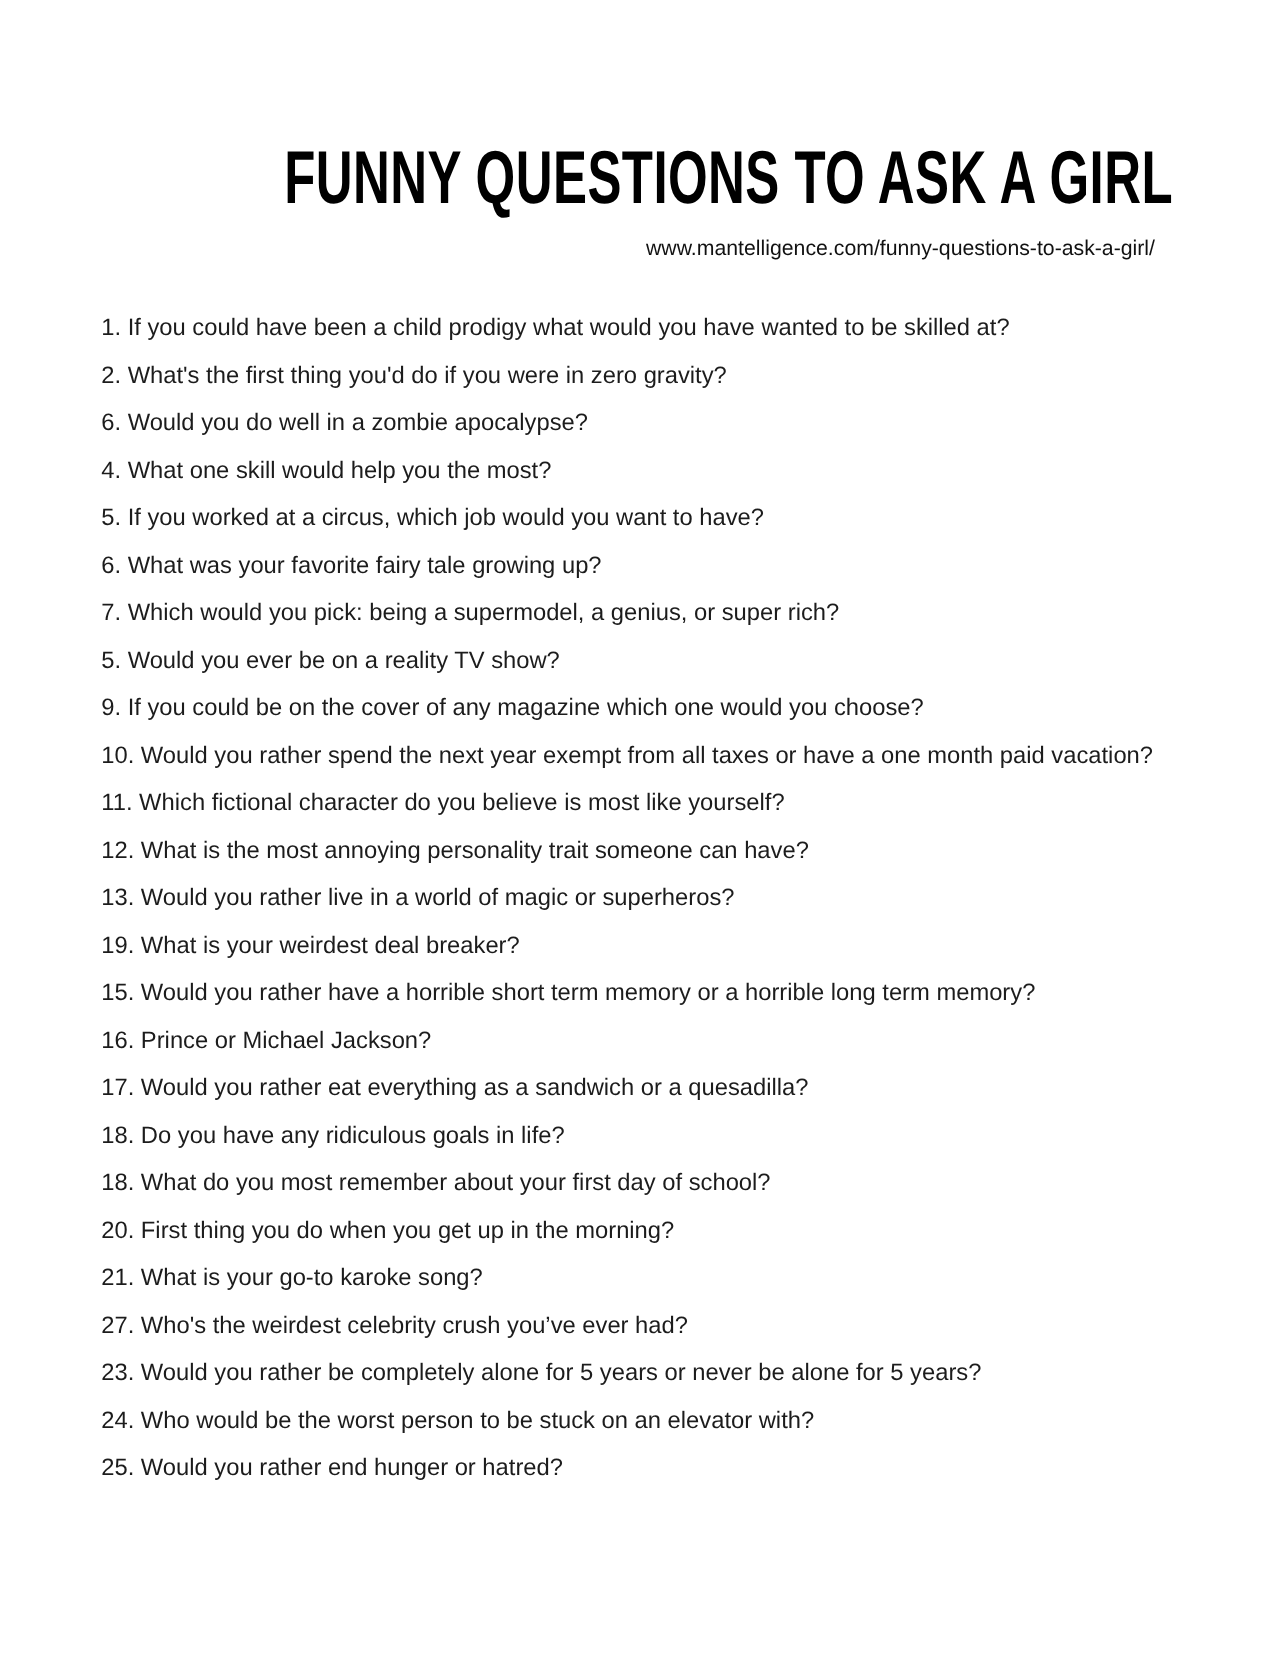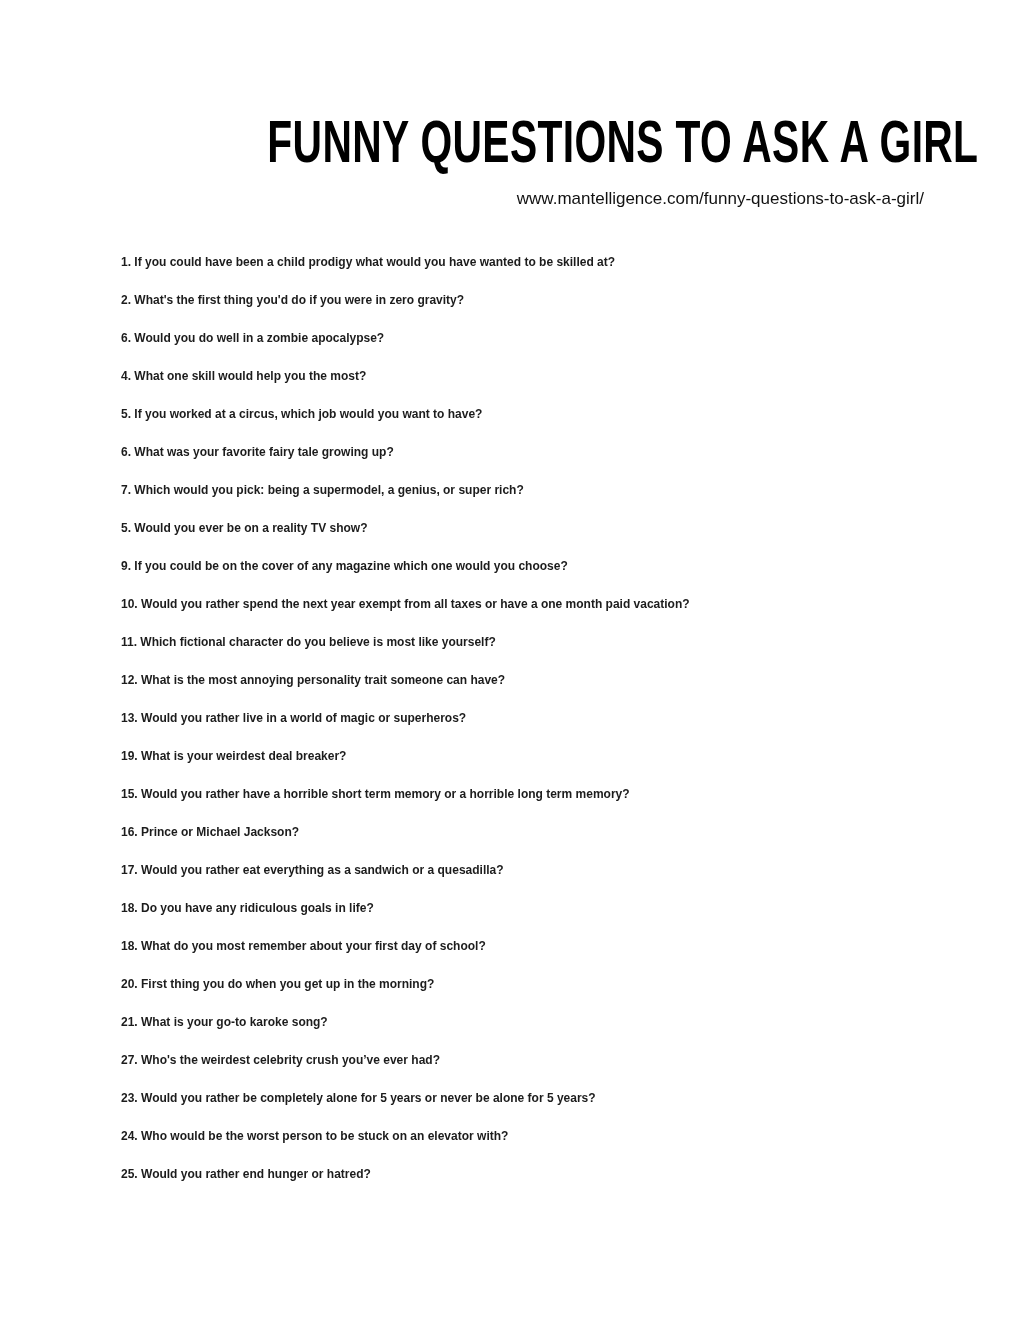--- a/index.html
+++ b/index.html
@@ -12,21 +12,21 @@
     height: 1325px;
     box-sizing: border-box;
     font-family: "Liberation Sans", sans-serif;
     color: #1c1c1c;
     overflow: hidden;
   }
   .page {
     box-sizing: border-box;
     width: 1024px;
     height: 1325px;
-    padding: 112px 100px 0 100px;
+    padding: 112px 100px 0 60px;
   }
   .title-wrap {
     text-align: center;
     overflow: visible;
   }
   .title {
     display: inline-block;
     margin: 0;
     font-size: 60px;
     font-weight: 700;
@@ -41,26 +41,25 @@
     text-align: right;
     font-size: 17px;
     margin-top: 17px;
     color: #111111;
   }
   .questions {
     margin-top: 45px;
     margin-left: 21px;
   }
   .question {
-    font-size: 12px;
+    font-size: 19px;
     line-height: 17px;
     margin-bottom: 21px;
     color: #1c1c1c;
     white-space: nowrap;
-    font-weight: bold;
   }
 </style>
 </head>
 <body>
 
 <div class="page">
   <div class="title-wrap">
     <h1 class="title">FUNNY QUESTIONS TO ASK A GIRL</h1>
   </div>
   <div class="url">www.mantelligence.com/funny-questions-to-ask-a-girl/</div>

